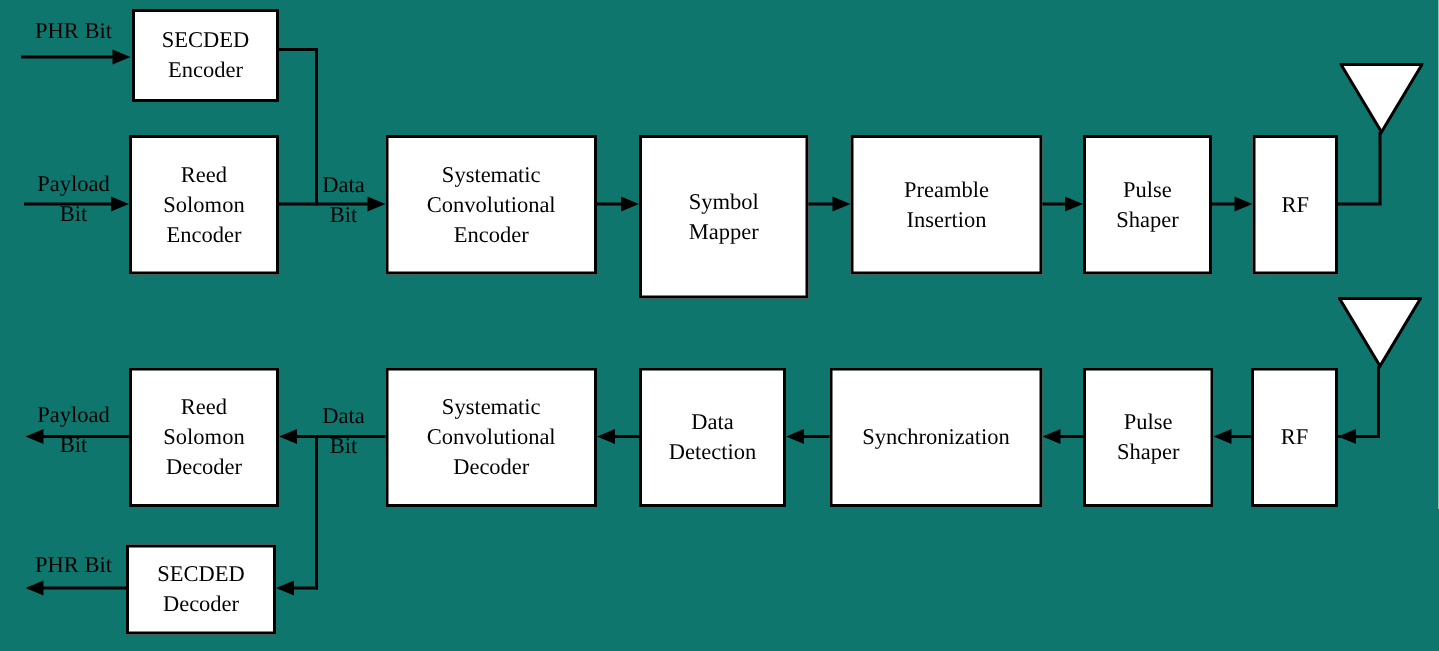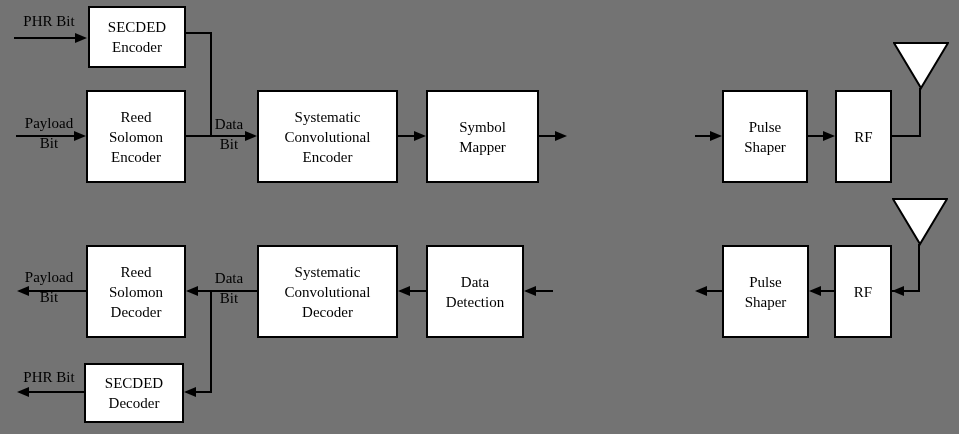--- a/index.html
+++ b/index.html
@@ -1,21 +1,21 @@
 <!DOCTYPE html>
 <html><head>
 <meta charset="utf-8">
 <style>
   * { margin: 0; padding: 0; box-sizing: border-box; }
   html, body { background: #ffffff; }
   .canvas {
     position: relative;
     width: 959px;
     height: 434px;
-    background: #737373;
+    background: #0f766e;
     font-family: "Liberation Serif", "DejaVu Serif", serif;
     overflow: hidden;
   }
   .block {
     position: absolute;
     border: 2px solid #000000;
     background: #ffffff;
     display: flex;
     align-items: center;
     justify-content: center;
@@ -91,26 +91,28 @@
 Bit</div>
   <div class="arrow-right" style="left:245px; top:131px;"></div>
 
   <div class="block" style="left:257px; top:90px; width:141px; height:93px;">Systematic
 Convolutional
 Encoder</div>
 
   <div class="hline" style="left:398px; top:135px; width:18px;"></div>
   <div class="arrow-right" style="left:414px; top:131px;"></div>
 
-  <div class="block" style="left:426px; top:90px; width:113px; height:93px;">Symbol
+  <div class="block" style="left:426px; top:90px; width:113px; height:109px;">Symbol
 Mapper</div>
 
   <div class="hline" style="left:539px; top:135px; width:18px;"></div>
   <div class="arrow-right" style="left:555px; top:131px;"></div>
 
+  <div class="block" style="left:567px; top:90px; width:128px; height:93px;">Preamble
+Insertion</div>
 
   <div class="hline" style="left:695px; top:135px; width:17px;"></div>
   <div class="arrow-right" style="left:710px; top:131px;"></div>
 
   <div class="block" style="left:722px; top:90px; width:86px; height:93px;">Pulse
 Shaper</div>
 
   <div class="hline" style="left:808px; top:135px; width:17px;"></div>
   <div class="arrow-right" style="left:823px; top:131px;"></div>
 
@@ -133,20 +135,21 @@
 
   <div class="hline" style="left:811px; top:290px; width:23px;"></div>
   <div class="arrow-left" style="left:809px; top:286px;"></div>
 
   <div class="block" style="left:722px; top:245px; width:87px; height:93px;">Pulse
 Shaper</div>
 
   <div class="hline" style="left:697px; top:290px; width:25px;"></div>
   <div class="arrow-left" style="left:695px; top:286px;"></div>
 
+  <div class="block" style="left:553px; top:245px; width:142px; height:93px;">Synchronization</div>
 
   <div class="hline" style="left:526px; top:290px; width:27px;"></div>
   <div class="arrow-left" style="left:524px; top:286px;"></div>
 
   <div class="block" style="left:426px; top:245px; width:98px; height:93px;">Data
 Detection</div>
 
   <div class="hline" style="left:400px; top:290px; width:26px;"></div>
   <div class="arrow-left" style="left:398px; top:286px;"></div>
 

